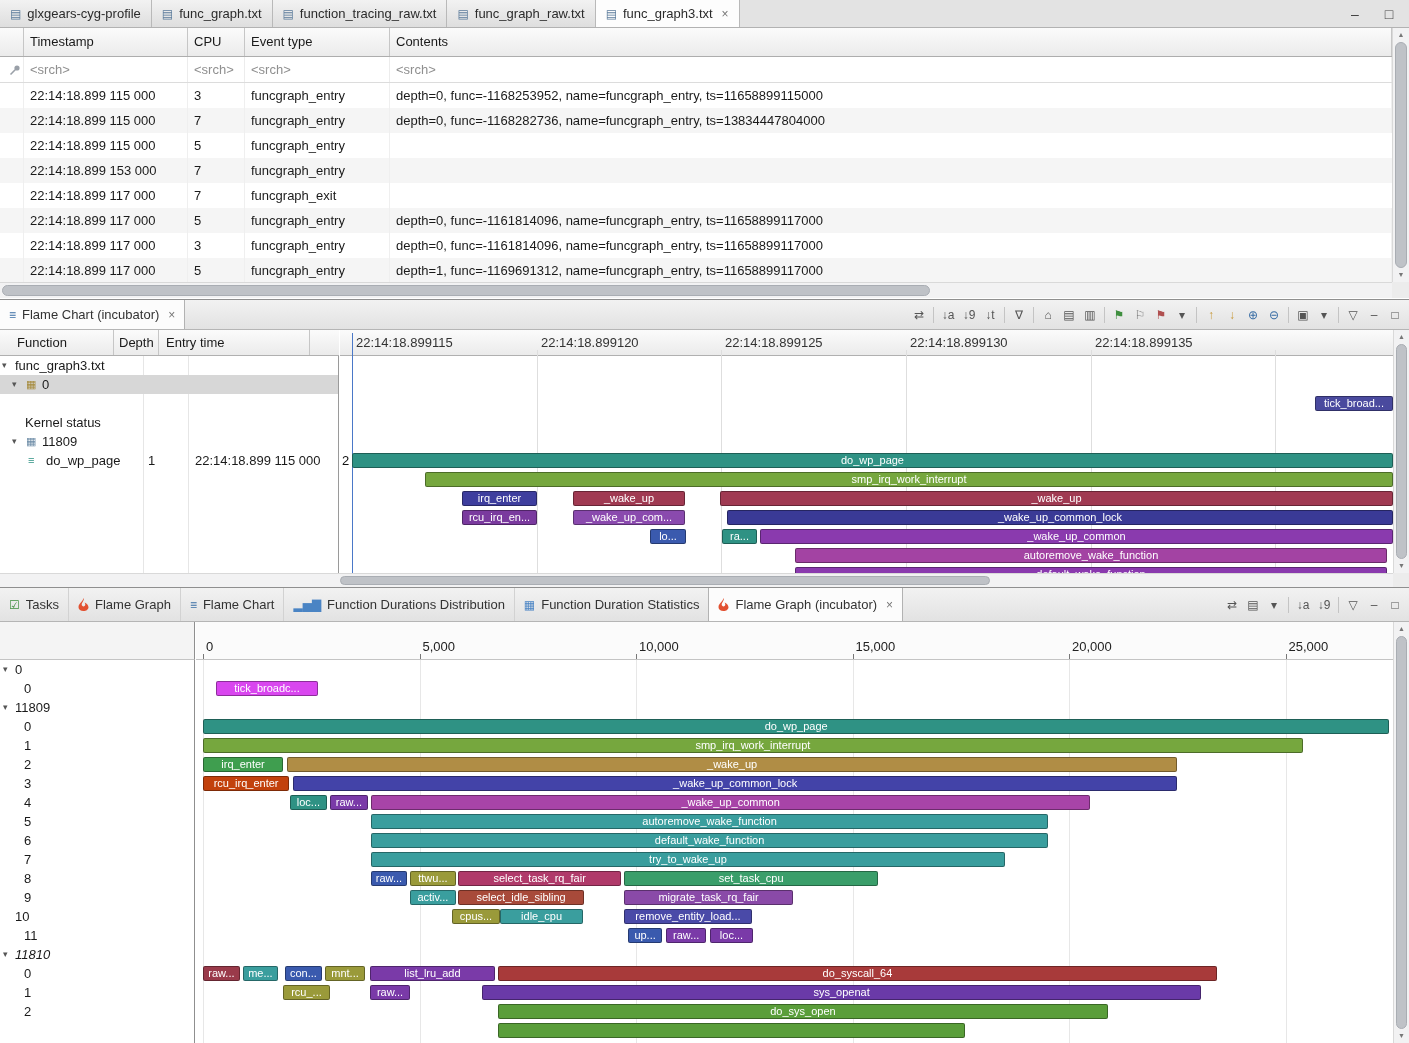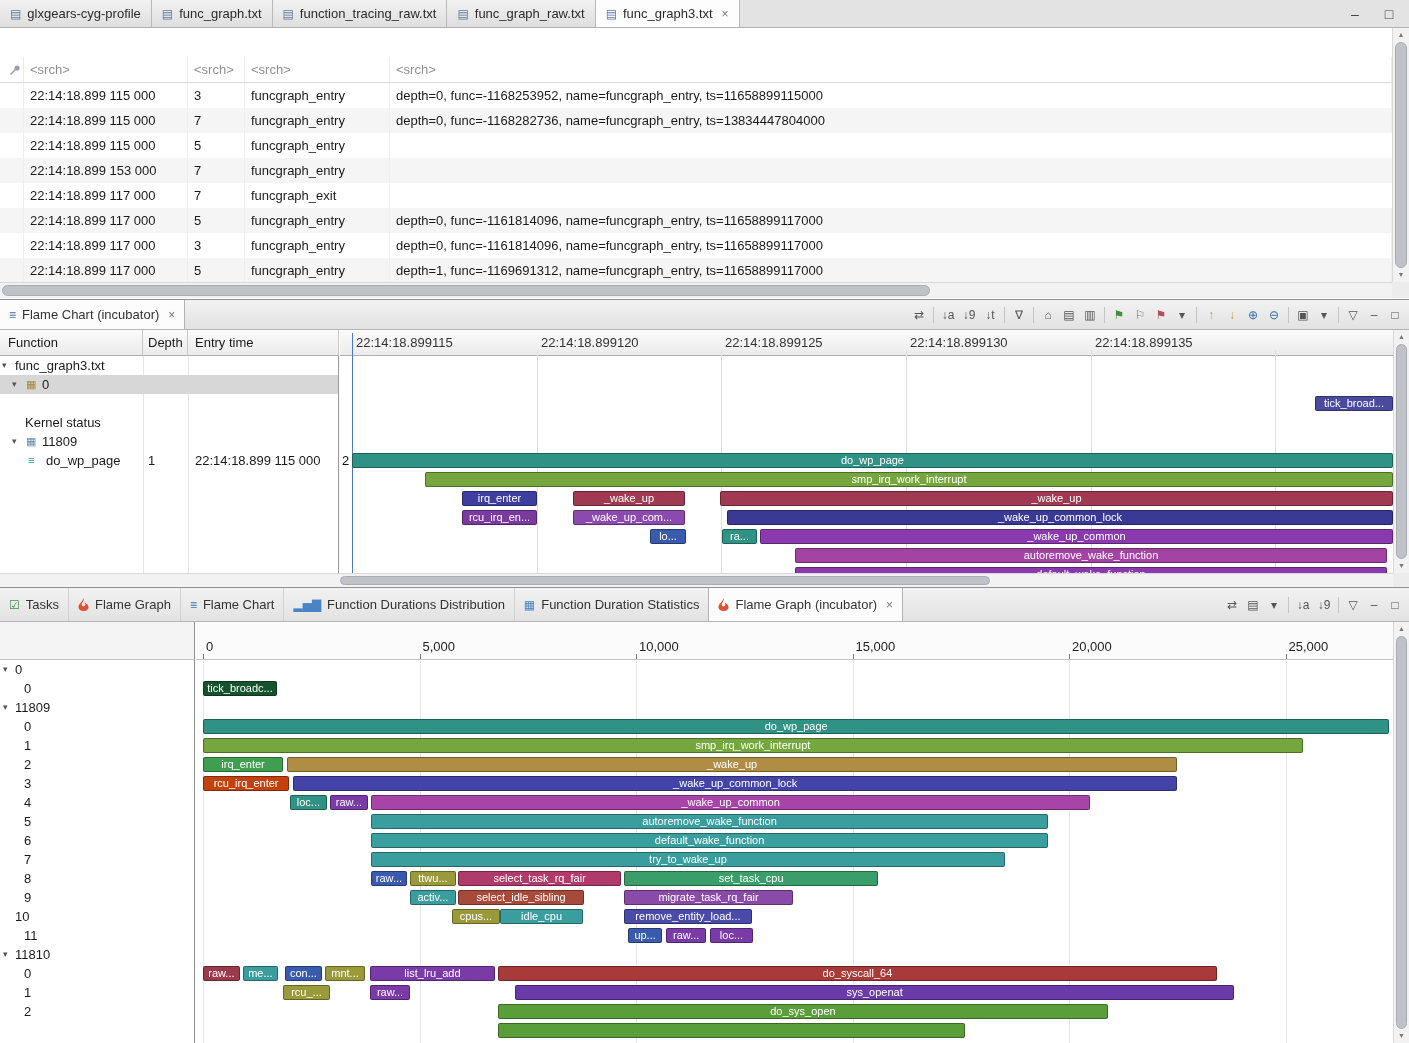--- a/index.html
+++ b/index.html
@@ -53,21 +53,21 @@
   .toolbar{display:flex;align-items:center;gap:1px;padding-right:4px;}
   .tbtn{min-width:20px;height:21px;display:flex;align-items:center;justify-content:center;
     font-size:12px;color:#555;border-radius:3px;padding:0 1px;}
   .tsep{width:1px;height:16px;background:#c4c4c4;margin:0 3px;}
   .glyph{font-size:12px;line-height:1;display:inline-flex;align-items:center;}
 
   
   .fc-colhead{position:absolute;top:30px;left:0;width:339px;height:26px;display:flex;
     background:linear-gradient(#fbfbfb,#ebebeb);border-bottom:1px solid #b0b0b0;}
   .fc-colhead .hc{line-height:25px;border-right:1px solid #c6c6c6;overflow:hidden;white-space:nowrap;}
-  .hc-fn{width:143px;padding-left:8px;}
+  .hc-fn{width:114px;padding-left:17px;}
   .hc-dp{width:45px;padding-left:5px;}
   .hc-et{width:151px;padding-left:7px;}
   #fc-tree{position:absolute;top:56px;left:0;width:339px;bottom:14px;overflow:hidden;background:#fff;
     border-right:1px solid #9a9a9a;}
   #fc-tree .colline{position:absolute;top:0;bottom:0;width:1px;background:#e6e6e6;}
   #fc-timeline{position:absolute;top:30px;left:340px;right:16px;bottom:14px;overflow:hidden;background:#fff;}
   .fc-timehead{position:absolute;top:0;left:0;right:0;height:26px;
     background:linear-gradient(#fbfbfb,#ebebeb);border-bottom:1px solid #b0b0b0;}
   .tlabel{position:absolute;top:5px;font-size:13px;color:#333;white-space:nowrap;}
   .gline{position:absolute;width:1px;background:#dedede;}
@@ -134,20 +134,27 @@
             <span>func_graph3.txt</span>
             <span class="tclose">×</span>
           </div>
         </div>
       <div class="winbtns">
           <div class="tbtn">–</div>
           <div class="tbtn">□</div>
         </div>
     </div>
 
+    <div class="ehead">
+      <div class="hcell gut"></div>
+      <div class="hcell c-ts">Timestamp</div>
+      <div class="hcell c-cpu">CPU</div>
+      <div class="hcell c-type">Event type</div>
+      <div class="hcell c-contents">Contents</div>
+    </div>
 
     <div class="efilter">
       <div class="fcell gut pin">
         <svg width="12" height="12" viewBox="0 0 12 12">
           <circle cx="8" cy="4" r="2.6" fill="#9aa0a8"></circle>
           <line x1="6.2" y1="5.8" x2="1.5" y2="10.5" stroke="#9aa0a8" stroke-width="1.6"></line>
         </svg>
       </div>
       <div class="fcell c-ts">&lt;srch&gt;</div>
       <div class="fcell c-cpu">&lt;srch&gt;</div>
@@ -447,21 +454,21 @@
           <div class="flabel" style="left: 24px;">9</div>
         </div>
         <div class="frow" style="top: 247px;">
           <div class="flabel" style="left: 15px;">10</div>
         </div>
         <div class="frow" style="top: 266px;">
           <div class="flabel" style="left: 24px;">11</div>
         </div>
         <div class="frow" style="top: 285px;">
           <div class="fx" style="left: 3px;">▾</div>
-          <div class="flabel" style="left: 15px;">11810</div>
+          <div class="flabel" style="left: 15px; font-style: italic;">11810</div>
         </div>
         <div class="frow" style="top: 304px;">
           <div class="flabel" style="left: 24px;">0</div>
         </div>
         <div class="frow" style="top: 323px;">
           <div class="flabel" style="left: 24px;">1</div>
         </div>
         <div class="frow" style="top: 342px;">
           <div class="flabel" style="left: 24px;">2</div>
         </div>
@@ -469,21 +476,21 @@
           <div class="flabel" style="left: 24px;"></div>
         </div>
       </div>
     <div id="fg-chart">
         <div class="gline" style="left: 7px;"></div>
         <div class="gline" style="left: 223.5px;"></div>
         <div class="gline" style="left: 440px;"></div>
         <div class="gline" style="left: 656.5px;"></div>
         <div class="gline" style="left: 873px;"></div>
         <div class="gline" style="left: 1089.5px;"></div>
-        <div class="bar" style="left: 7px; width: 74px; top: 21px; background: #14532d;">tick_broadc...</div>
+        <div class="bar" style="left: 20px; width: 102px; top: 21px; background: #d946ef;">tick_broadc...</div>
         <div class="bar" style="left: 7px; width: 1186.42px; top: 59px; background: rgb(47, 146, 132);">do_wp_page</div>
         <div class="bar" style="left: 7px; width: 1099.82px; top: 78px; background: rgb(118, 167, 62);">smp_irq_work_interrupt</div>
         <div class="bar" style="left: 7px; width: 80.105px; top: 97px; background: rgb(63, 158, 79);">irq_enter</div>
         <div class="bar" style="left: 91.002px; width: 890.248px; top: 97px; background: rgb(176, 141, 69);">_wake_up</div>
         <div class="bar" style="left: 7px; width: 86.167px; top: 116px; background: #c2410c;">rcu_irq_enter</div>
         <div class="bar" style="left: 97.064px; width: 884.186px; top: 116px; background: rgb(67, 67, 168);">_wake_up_common_lock</div>
         <div class="bar" style="left: 94.033px; width: 36.805px; top: 135px; background: rgb(47, 146, 132);">loc...</div>
         <div class="bar" style="left: 133.869px; width: 38.104px; top: 135px; background: rgb(122, 58, 168);">raw...</div>
         <div class="bar" style="left: 175.004px; width: 719.213px; top: 135px; background: rgb(168, 68, 168);">_wake_up_common</div>
         <div class="bar" style="left: 175.004px; width: 677.212px; top: 154px; background: rgb(58, 158, 158);">autoremove_wake_function</div>
@@ -503,21 +510,21 @@
         <div class="bar" style="left: 470.31px; width: 39.836px; top: 268px; background: rgb(122, 58, 168);">raw...</div>
         <div class="bar" style="left: 514.043px; width: 42.867px; top: 268px; background: rgb(122, 58, 168);">loc...</div>
         <div class="bar" style="left: 7px; width: 36.805px; top: 306px; background: rgb(154, 58, 74);">raw...</div>
         <div class="bar" style="left: 46.836px; width: 35.073px; top: 306px; background: rgb(58, 158, 158);">me...</div>
         <div class="bar" style="left: 88.837px; width: 37.238px; top: 306px; background: rgb(58, 90, 174);">con...</div>
         <div class="bar" style="left: 129.106px; width: 39.836px; top: 306px; background: rgb(154, 154, 58);">mnt...</div>
         <div class="bar" style="left: 174.138px; width: 124.704px; top: 306px; background: rgb(122, 58, 168);">list_lru_add</div>
         <div class="bar" style="left: 301.873px; width: 719.213px; top: 306px; background: rgb(168, 58, 58);">do_syscall_64</div>
         <div class="bar" style="left: 87.105px; width: 46.764px; top: 325px; background: rgb(154, 154, 58);">rcu_...</div>
         <div class="bar" style="left: 174.138px; width: 39.836px; top: 325px; background: rgb(122, 58, 168);">raw...</div>
-        <div class="bar" style="left: 319px; width: 719.213px; top: 325px; background: rgb(106, 58, 168);">sys_openat</div>
+        <div class="bar" style="left: 286px; width: 719.213px; top: 325px; background: rgb(106, 58, 168);">sys_openat</div>
         <div class="bar" style="left: 301.873px; width: 610.097px; top: 344px; background: rgb(90, 158, 58);">do_sys_open</div>
         <div class="bar" style="left: 301.873px; width: 467.207px; top: 363px; background: rgb(90, 158, 58);"></div>
       </div>
 
     <div class="vscroll" style="top:34px;right:0;width:16px;bottom:0;">
       <div class="sarr" style="top:1px;">▲</div>
       <div class="vthumb" style="top:14px;bottom:14px;"></div>
       <div class="sarr" style="bottom:1px;">▼</div>
     </div>
   </section>

